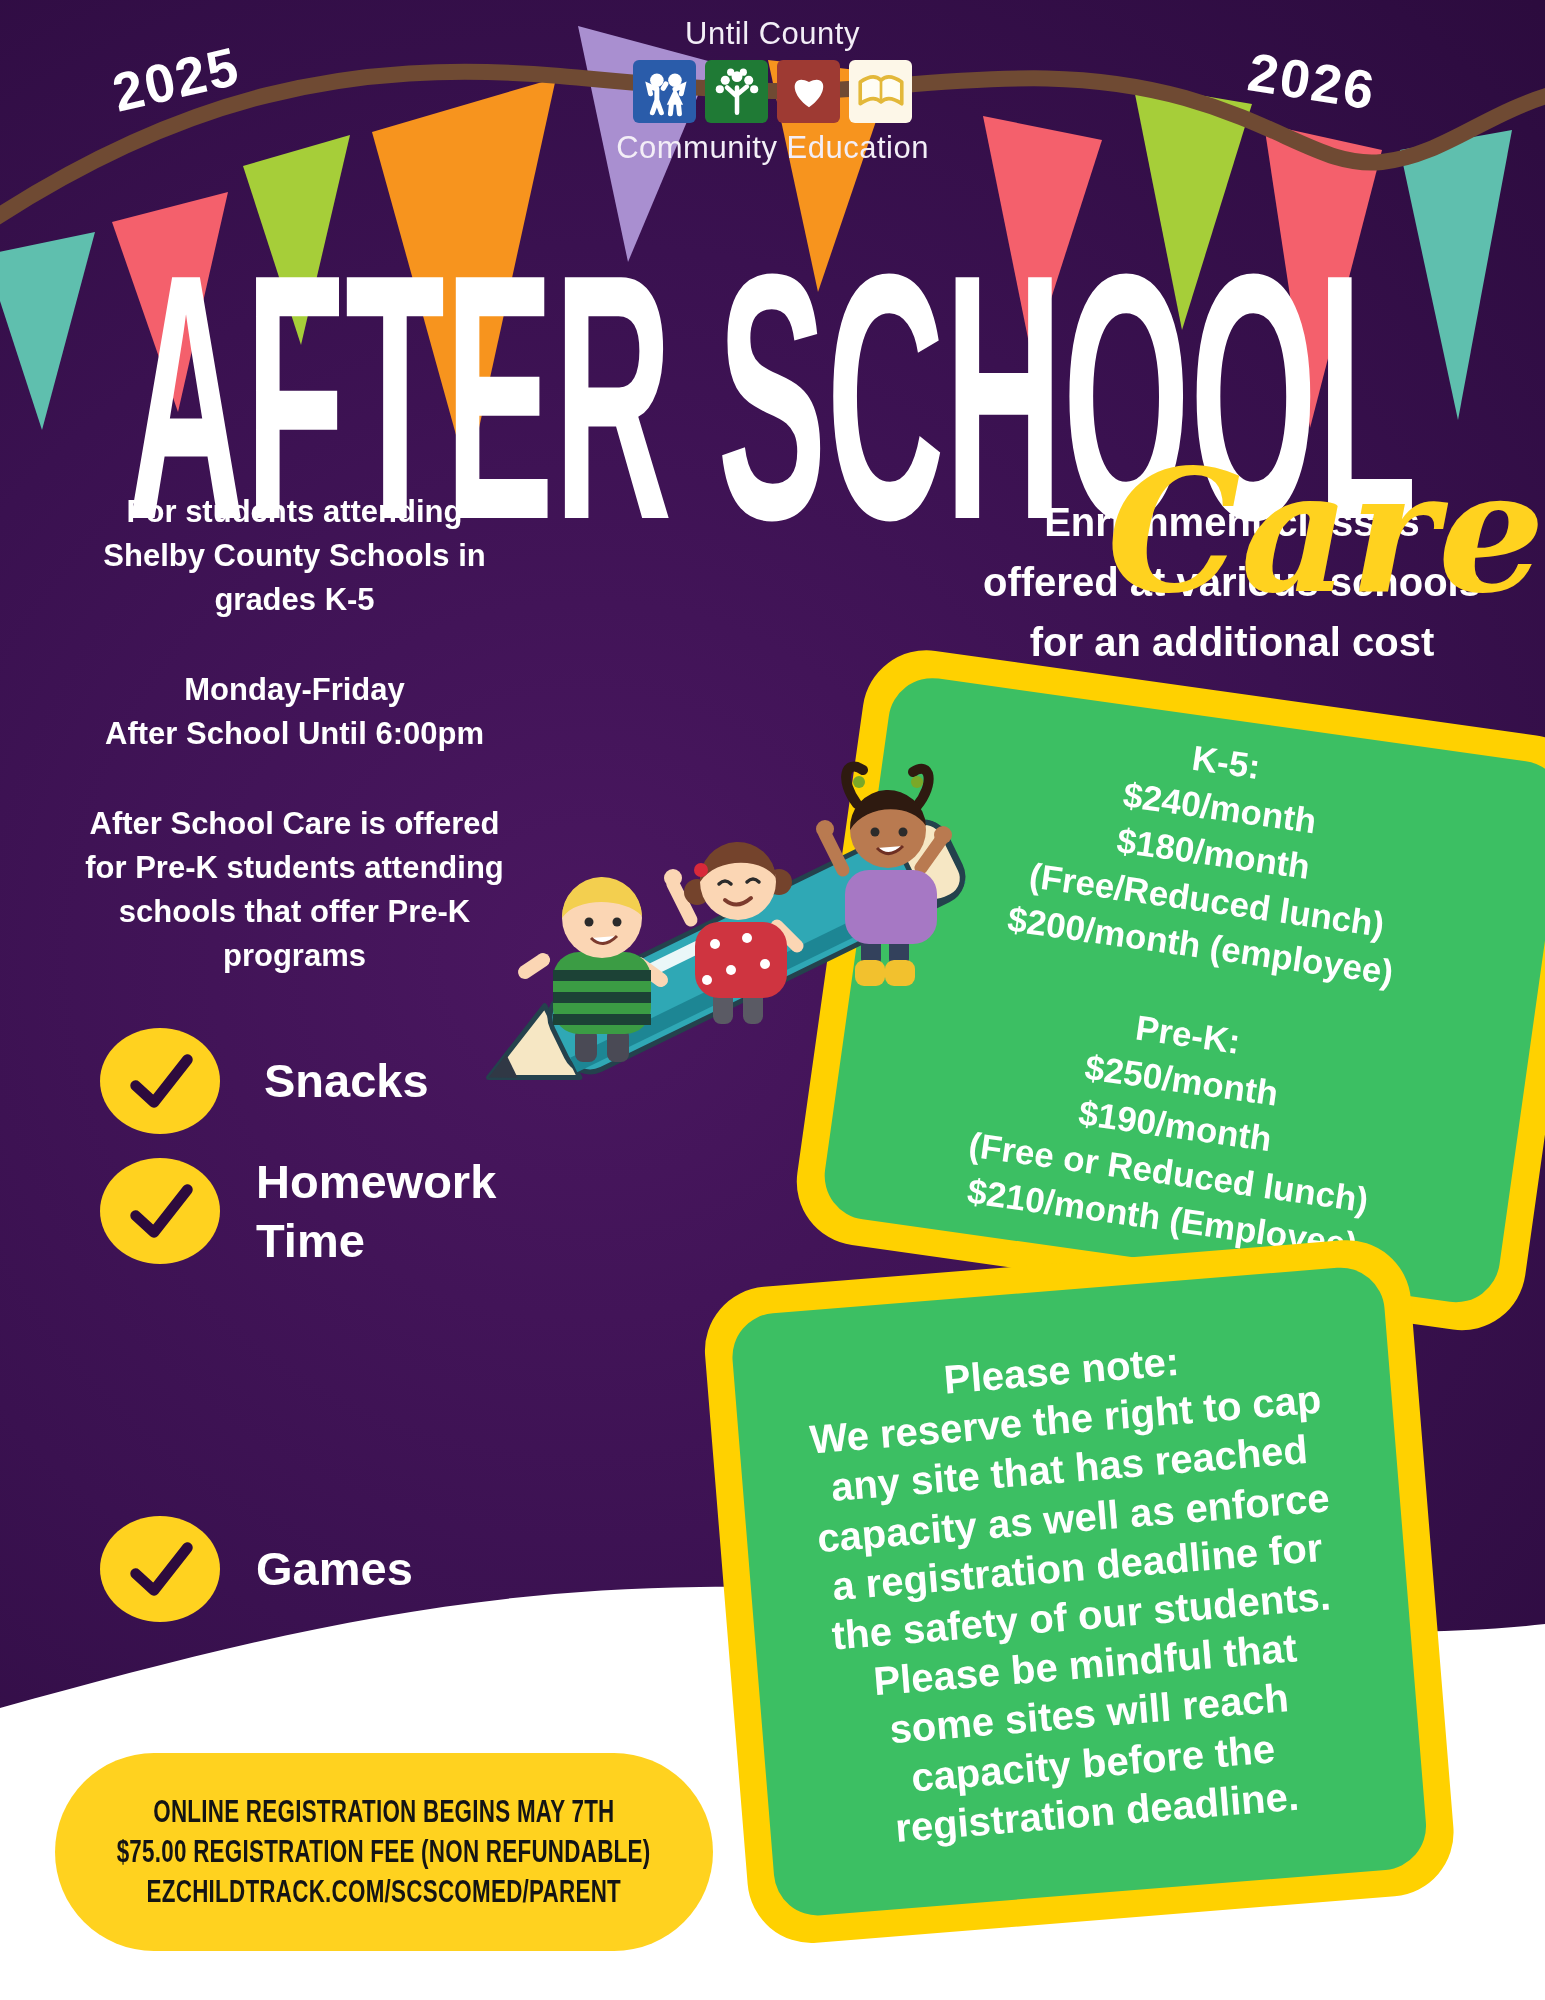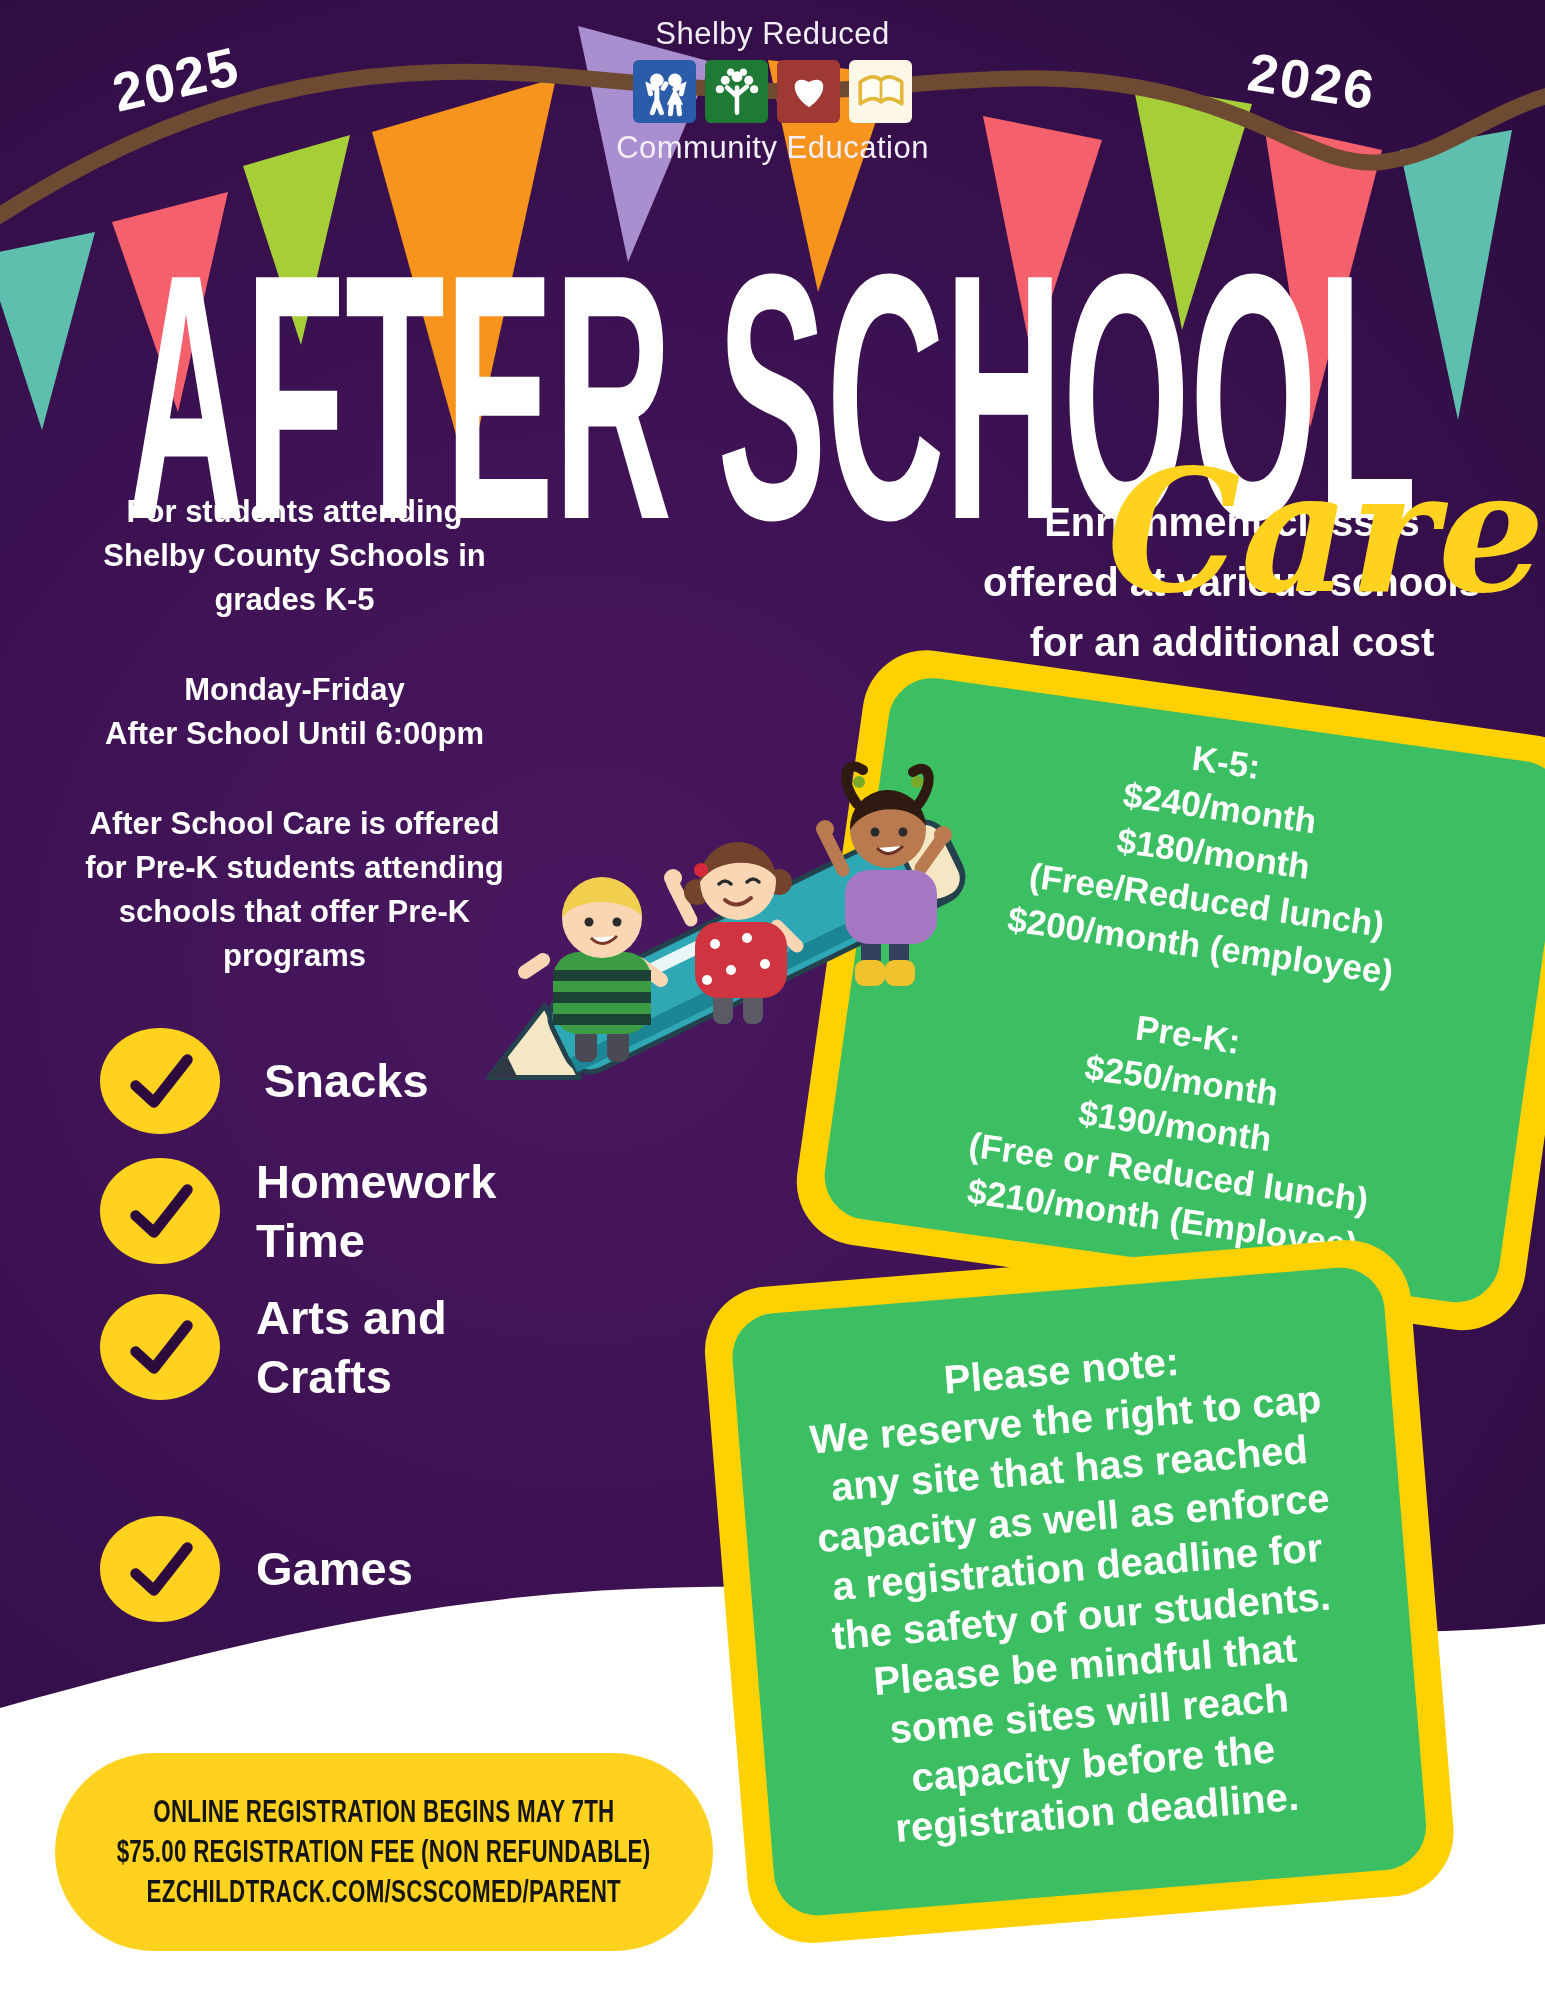--- a/index.html
+++ b/index.html
@@ -90,21 +90,21 @@
     <polygon points="1133,84 1252,104 1182,330" fill="#a6ce39"></polygon>
     <polygon points="1264,124 1382,150 1310,428" fill="#f4606c"></polygon>
     <polygon points="1400,150 1512,130 1458,420" fill="#5fbfae"></polygon>
     <path d="M -20 228 C 180 95, 350 58, 560 76 C 690 88, 770 97, 890 86 C 1010 76, 1090 72, 1185 98 C 1285 126, 1325 168, 1382 162 C 1445 155, 1485 112, 1560 92" fill="none" stroke="#6f4a33" stroke-width="16" stroke-linecap="round"></path>
   </svg>
 
   <div class="year year-left">2025</div>
   <div class="year year-right">2026</div>
 
   <div class="logo">
-    <div class="logo-line">Shelby Reduced</div>
+    <div class="logo-line">Until County</div>
     <div class="logo-icons">
       <div class="logo-sq" style="background:#2a5caa;">
         <svg width="56" height="56" viewBox="0 0 62 62">
           <circle cx="22" cy="18" r="7.5" fill="#fff"></circle>
           <circle cx="42" cy="18" r="7.5" fill="#fff"></circle>
           <path d="M22 27 L22 40 M15 33 L13 24 L22 28 M22 40 L17 54 M22 40 L27 54" stroke="#fff" stroke-width="5.5" stroke-linecap="round" fill="none"></path>
           <path d="M29 27 L32 22 M49 33 L51 24 L42 28" stroke="#fff" stroke-width="5.5" stroke-linecap="round" fill="none"></path>
           <polygon points="42,26 33,45 51,45" fill="#fff"></polygon>
           <path d="M38 45 L37 55 M46 45 L47 55" stroke="#fff" stroke-width="5.5" stroke-linecap="round"></path>
         </svg>
@@ -250,29 +250,20 @@
   </div>
   <div class="check-item ci2">
     <div class="check-circle">
       <svg width="78" height="64" viewBox="0 0 100 84">
           <path d="M18 48 L42 70 L86 14" fill="none" stroke="#2d0a3d" stroke-width="14" stroke-linecap="round" stroke-linejoin="round"></path>
         </svg>
     </div>
     <div class="check-label">Homework
 Time</div>
   </div>
-  <div class="check-item ci3">
-    <div class="check-circle">
-      <svg width="78" height="64" viewBox="0 0 100 84">
-          <path d="M18 48 L42 70 L86 14" fill="none" stroke="#2d0a3d" stroke-width="14" stroke-linecap="round" stroke-linejoin="round"></path>
-        </svg>
-    </div>
-    <div class="check-label">Arts and
-Crafts</div>
-  </div>
   <div class="check-item ci4">
     <div class="check-circle">
       <svg width="78" height="64" viewBox="0 0 100 84">
           <path d="M18 48 L42 70 L86 14" fill="none" stroke="#2d0a3d" stroke-width="14" stroke-linecap="round" stroke-linejoin="round"></path>
         </svg>
     </div>
     <div class="check-label">Games</div>
   </div>
 
   <svg class="white-wave" viewBox="0 0 1545 420" preserveAspectRatio="none">

